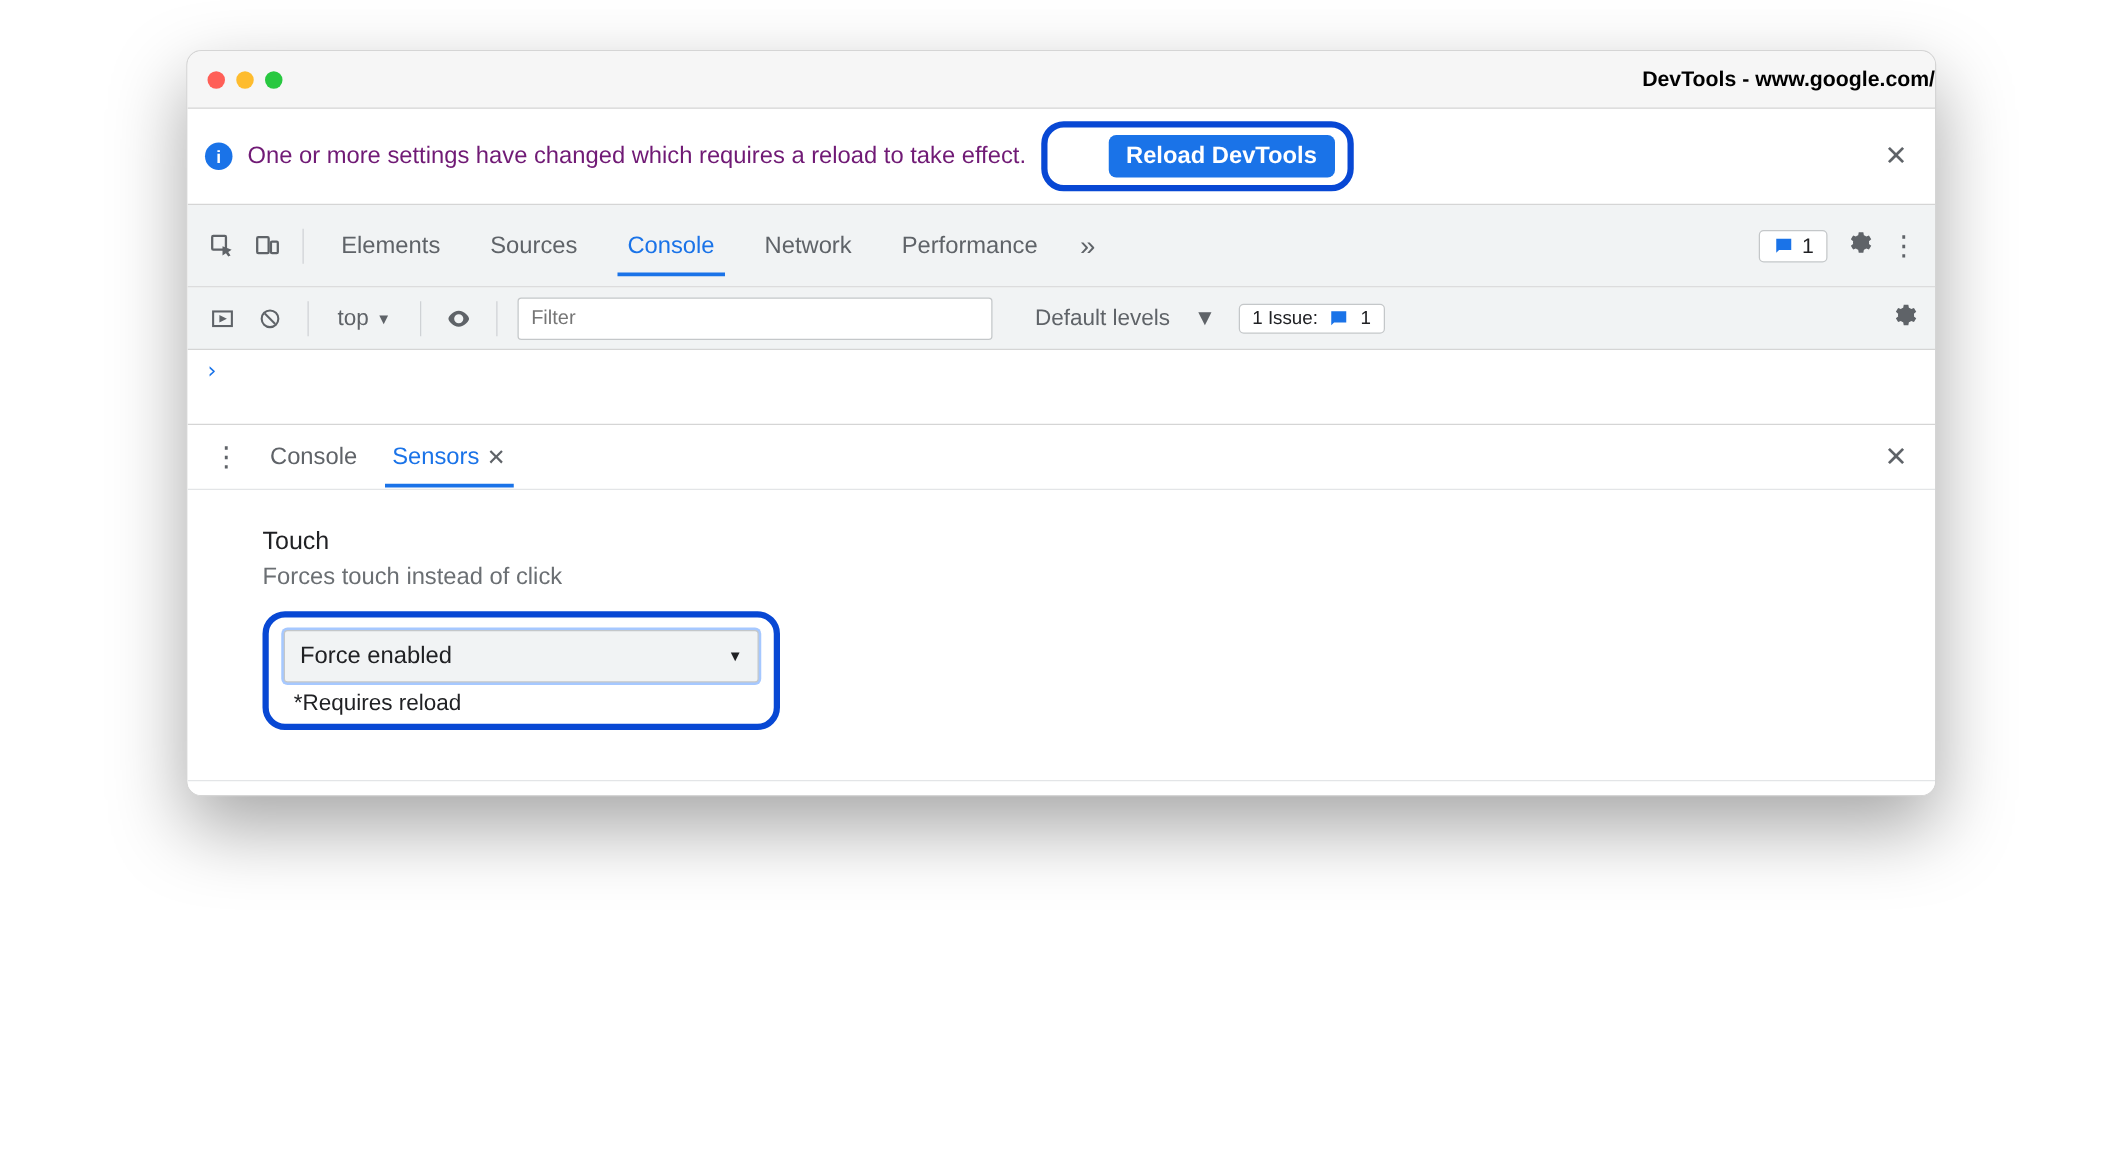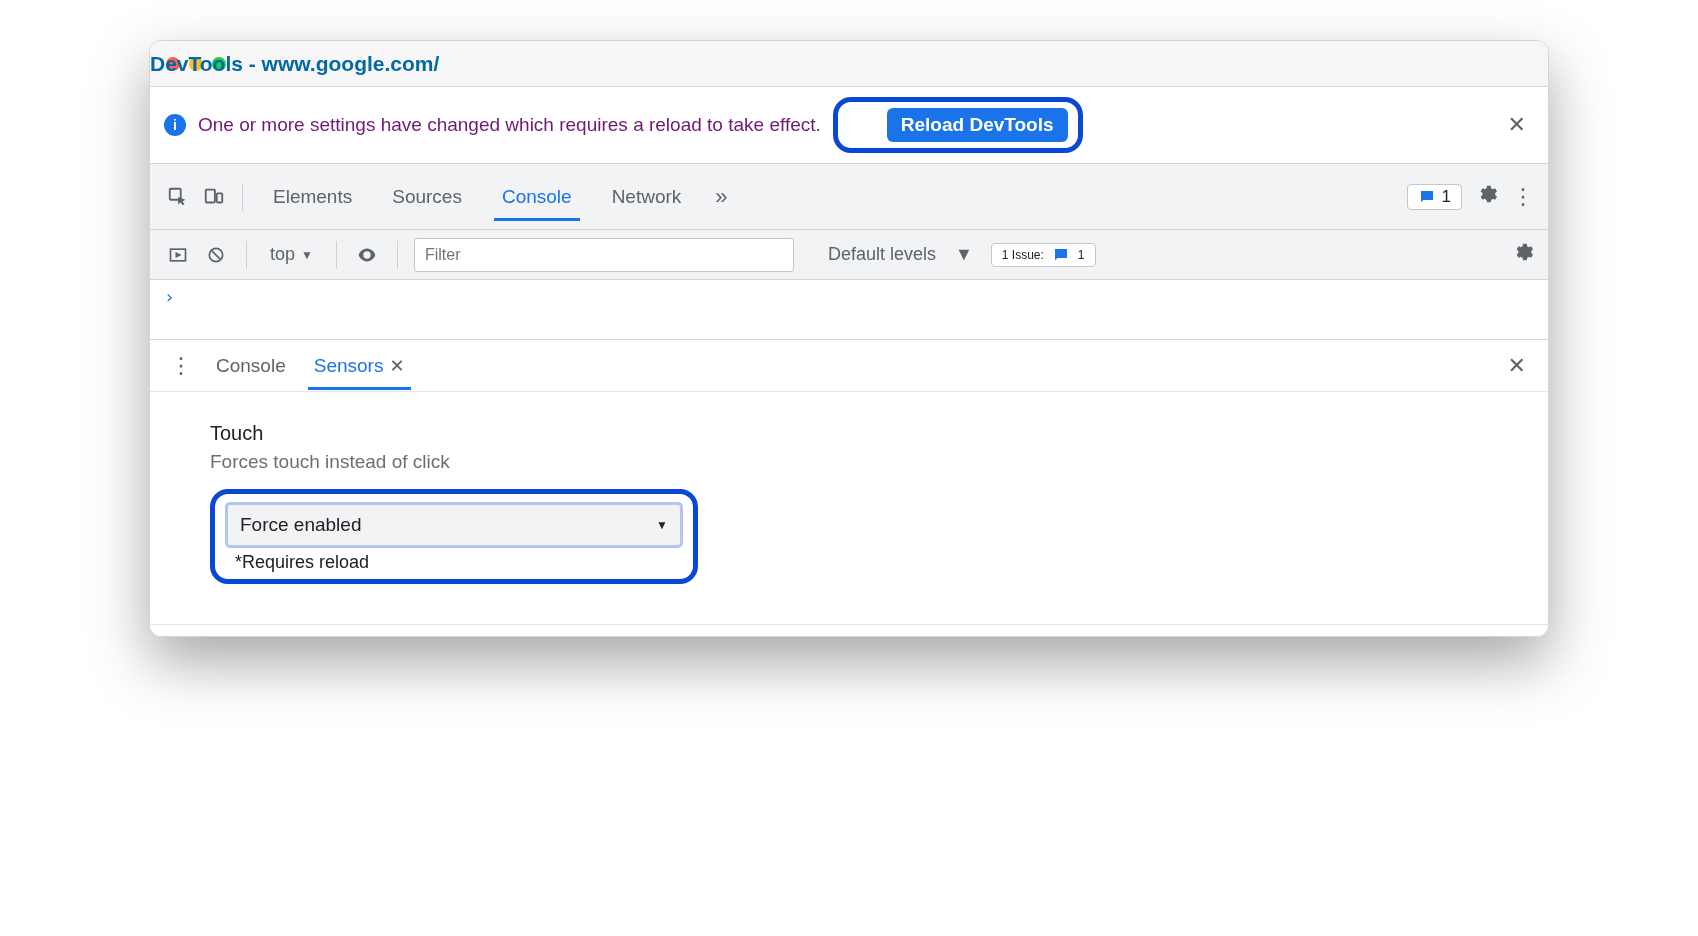--- a/index.html
+++ b/index.html
@@ -29,22 +29,22 @@
   align-items: center;
   position: relative;
   padding: 0 16px;
 }
 .traffic { display: flex; gap: 9px; }
 .tl { width: 14px; height: 14px; border-radius: 50%; }
 .tl.red { background:#ff5f57; }
 .tl.yellow { background:#febc2e; }
 .tl.green { background:#28c840; }
 .titlebar .title {
-  position: absolute; left:0; right:0; text-align:left;
-  font-size: 21px; font-weight: 600; color:#0369a1;
+  position: absolute; left:0; right:0; text-align:right;
+  font-size: 17px; font-weight: 600; color:#000000;
   pointer-events:none;
 }
 .infobar {
   display:flex; align-items:center; gap:12px;
   padding: 10px 14px;
   border-bottom:1px solid #d5d5d5;
   background:#fff;
 }
 .info-icon {
   width:22px;height:22px;border-radius:50%;background:#1a73e8;color:#fff;
@@ -96,21 +96,21 @@
   border:1px solid transparent;padding:2px 6px;cursor:pointer;
 }
 .top-select .tri{font-size:12px;}
 .filter-input{
   flex:0 0 380px;height:34px;border:1px solid #c4c7c9;border-radius:3px;background:#fff;
   font-size:16px;padding:0 10px;color:#4d7c0f;
 }
 .levels{font-size:18px;color:#5f6368;display:inline-flex;align-items:center;gap:19px;cursor:pointer;}
 .issue-pill{
   display:inline-flex;align-items:center;gap:8px;border:1px solid #c4c7c9;border-radius:4px;
-  padding:2px 10px;font-size:12px;color:#202124;background:#fff;margin-left:8px;
+  padding:2px 10px;font-size:15px;color:#202124;background:#fff;margin-left:8px;
 }
 .consolebar .spacer{flex:1;}
 .console-body{
   height:60px;background:#fff;padding:6px 14px;font-family:Menlo,monospace;color:#1a73e8;font-size:18px;
   border-bottom:1px solid #d5d5d5;
 }
 .drawerbar{
   display:flex;align-items:center;gap:8px;padding:0 14px;height:52px;background:#fff;
   border-bottom:1px solid #e3e5e7;
 }
@@ -122,21 +122,21 @@
 .drawerbar .spacer{flex:1;}
 .drawer-content{
   padding:30px 60px 40px 60px;background:#fff;
 }
 .section-title{font-size:20px;color:#202124;margin-bottom:6px;}
 .section-sub{font-size:19px;color:#6b6f73;margin-bottom:16px;}
 .select-highlight{
   border:5px solid #0848d4;border-radius:18px;padding:10px 12px 6px 12px;display:inline-block;
 }
 .touch-select{
-  width:454px;height:42px;border:1px solid #c4c7c9;border-radius:3px;background:#f1f3f4;
+  width:380px;height:42px;border:1px solid #c4c7c9;border-radius:3px;background:#f1f3f4;
   display:flex;align-items:center;justify-content:space-between;padding:0 12px;font-size:19px;color:#202124;
   box-shadow:0 0 0 2px #a6c8ff;cursor:pointer;
 }
 .touch-select .tri{font-size:12px;color:#202124;}
 .req-note{font-size:18px;color:#202124;margin-top:6px;padding-left:8px;}
 .drawer-footer{height:12px;border-top:1px solid #e3e5e7;background:#fff;}
 </style>
 </head>
 <body>
 
@@ -172,20 +172,21 @@
       <svg width="22" height="22" viewBox="0 0 24 24" fill="none" stroke="currentColor" stroke-width="2">
           <rect x="3" y="4" width="10" height="14" rx="1"></rect>
           <rect x="15" y="8" width="6" height="10" rx="1"></rect>
         </svg>
     </span>
     <span class="vr"></span>
     <span class="tab">Elements</span>
     <span class="tab">Sources</span>
     <span class="tab active">Console</span>
     <span class="tab">Network</span>
+    <span class="tab">Performance</span>
     <span class="more-tabs">»</span>
     <div class="right">
       <span class="issue-chip">
         <svg width="18" height="18" viewBox="0 0 24 24" fill="currentColor">
             <path d="M4 4h16v12H7l-3 3V4z"></path>
           </svg>
         <span>1</span>
       </span>
       <span class="gear">
         <svg width="22" height="22" viewBox="0 0 24 24" fill="currentColor">

